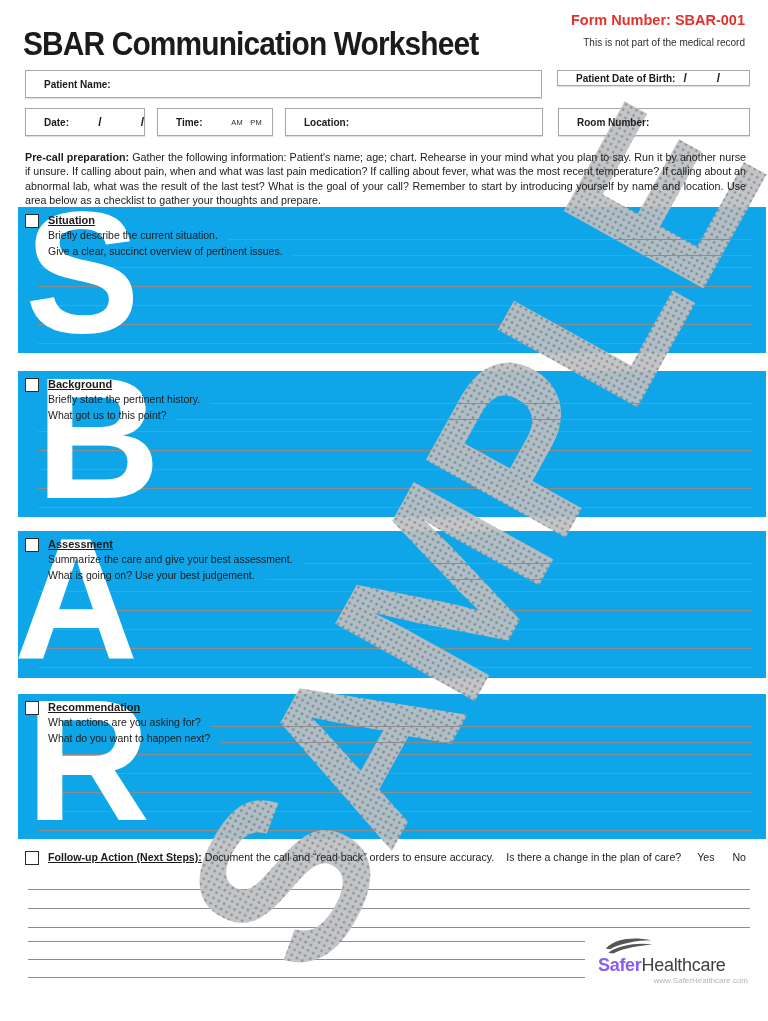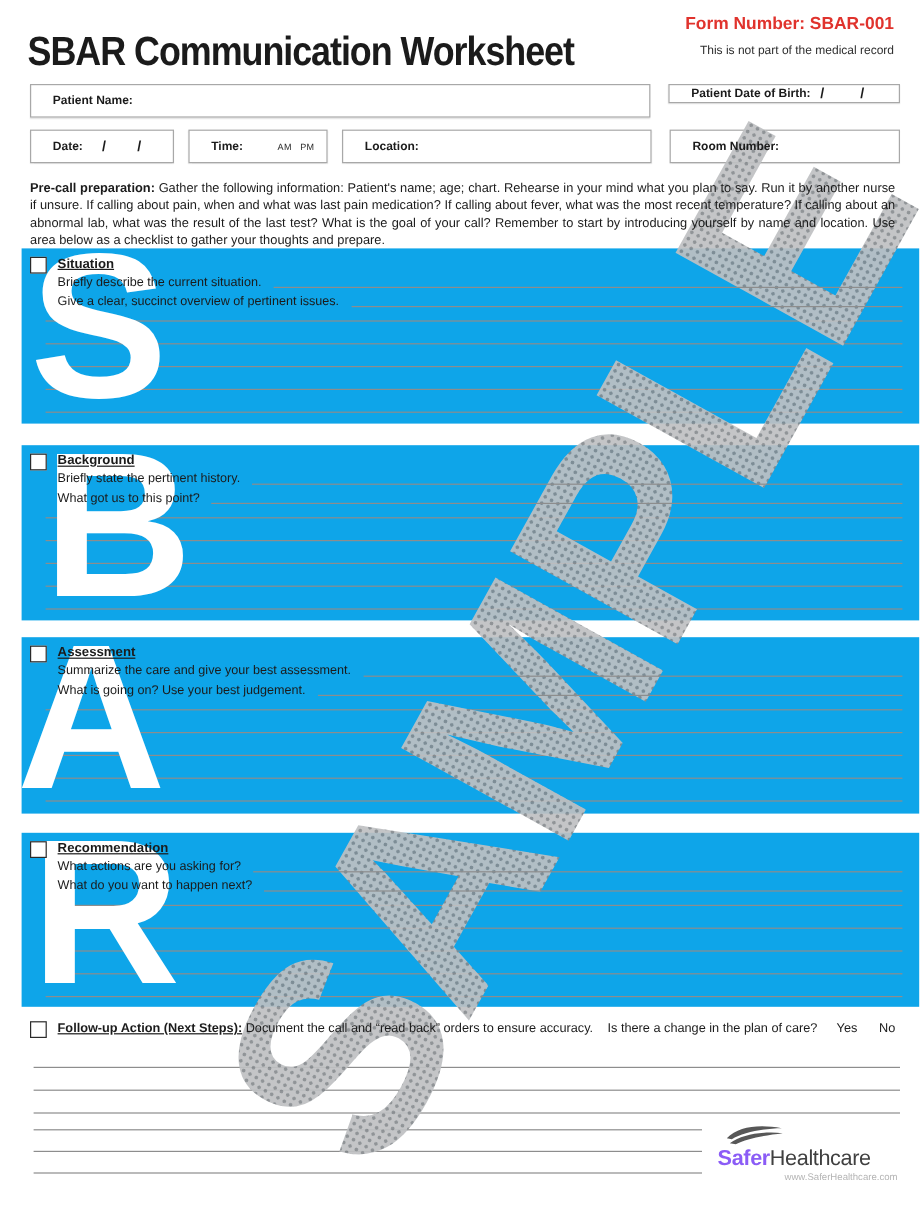--- a/index.html
+++ b/index.html
@@ -81,21 +81,21 @@
 
   <div class="fbox" style="left:25px;top:70px;width:517px;height:28px;">
     <span class="flabel z5">Patient Name:</span>
   </div>
   <div class="fbox" style="left:557px;top:70px;width:193px;height:16px;">
     <span class="flabel z5">Patient Date of Birth:</span>
     <span class="slash z5" style="margin-left:8px">/</span>
     <span class="slash z5" style="margin-left:30px">/</span>
   </div>
 
-  <div class="fbox" style="left:25px;top:108px;width:120px;height:28px;">
+  <div class="fbox" style="left:25px;top:108px;width:120px;height:28px;justify-content:space-between;">
     <span class="flabel z5">Date:</span>
     <span class="slash z5" style="margin-left:16px">/</span>
     <span class="slash z5" style="margin-left:26px">/</span>
   </div>
   <div class="fbox" style="left:157px;top:108px;width:116px;height:28px;">
     <span class="flabel z5">Time:</span>
     <span class="ampm z5"><span>AM</span><span>PM</span></span>
   </div>
   <div class="fbox" style="left:285px;top:108px;width:258px;height:28px;">
     <span class="flabel z5">Location:</span>

